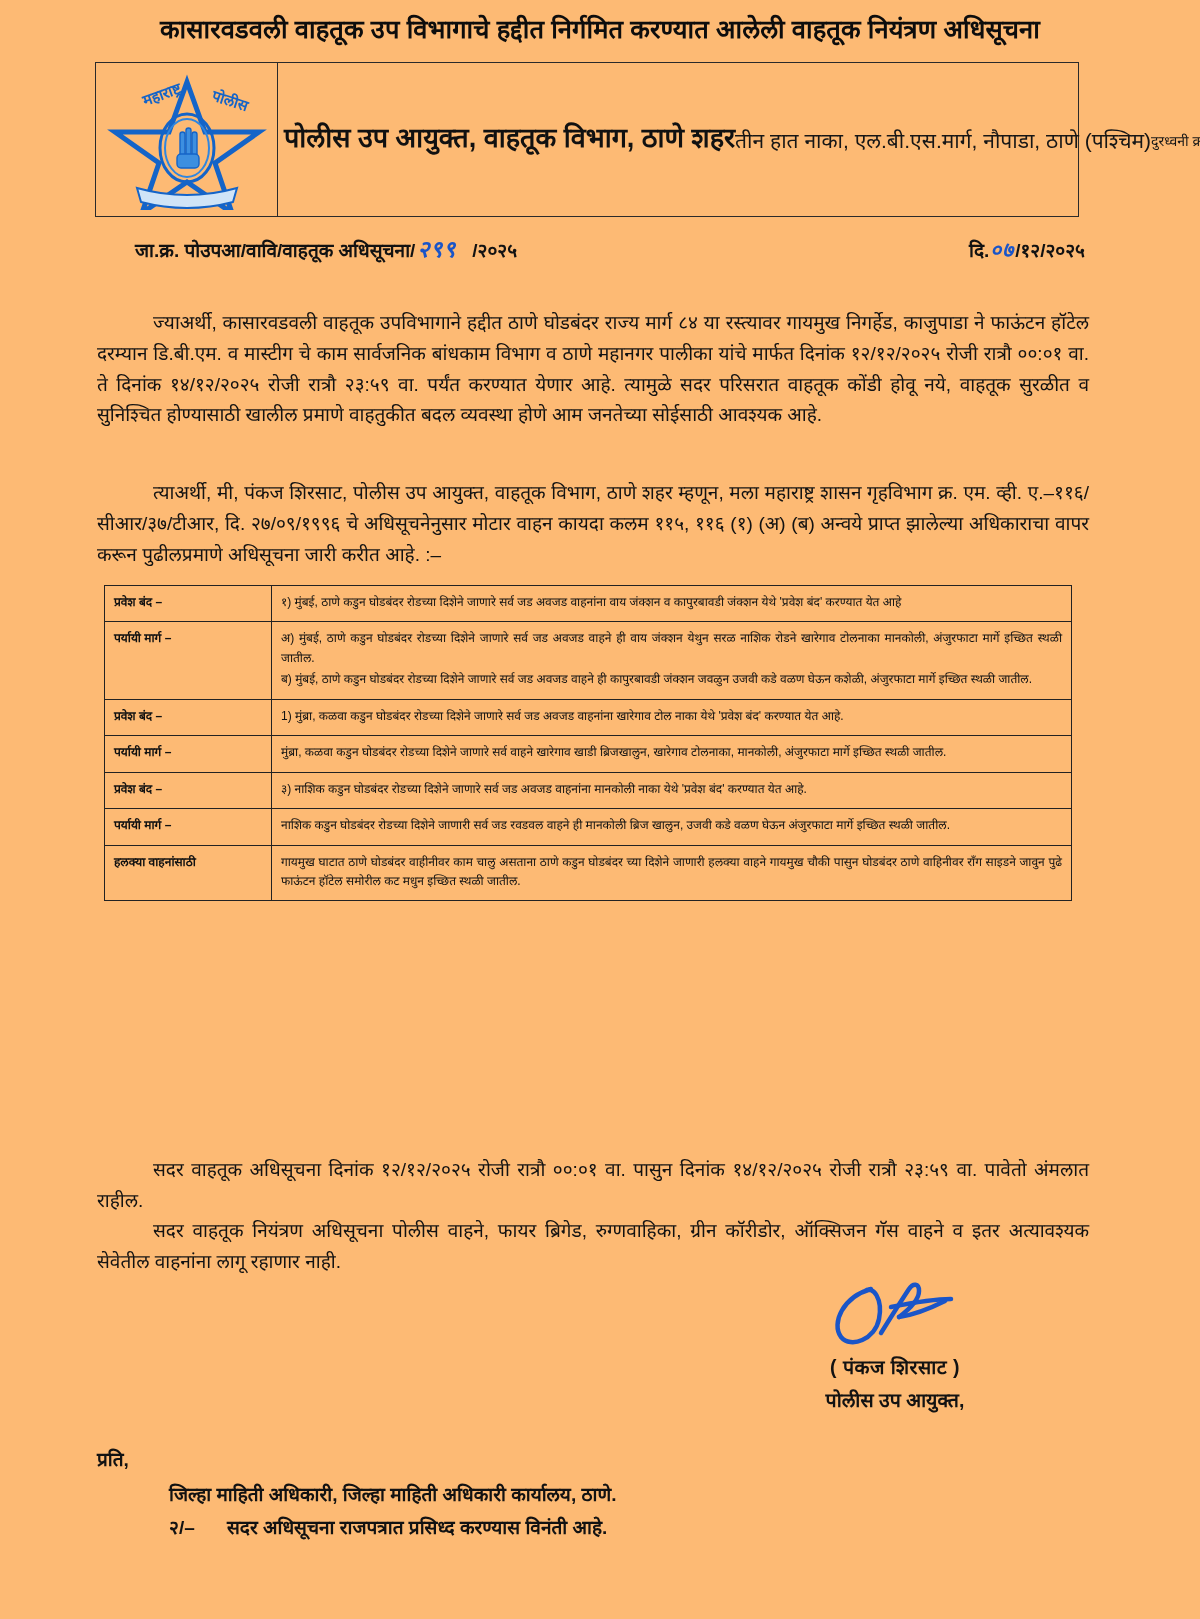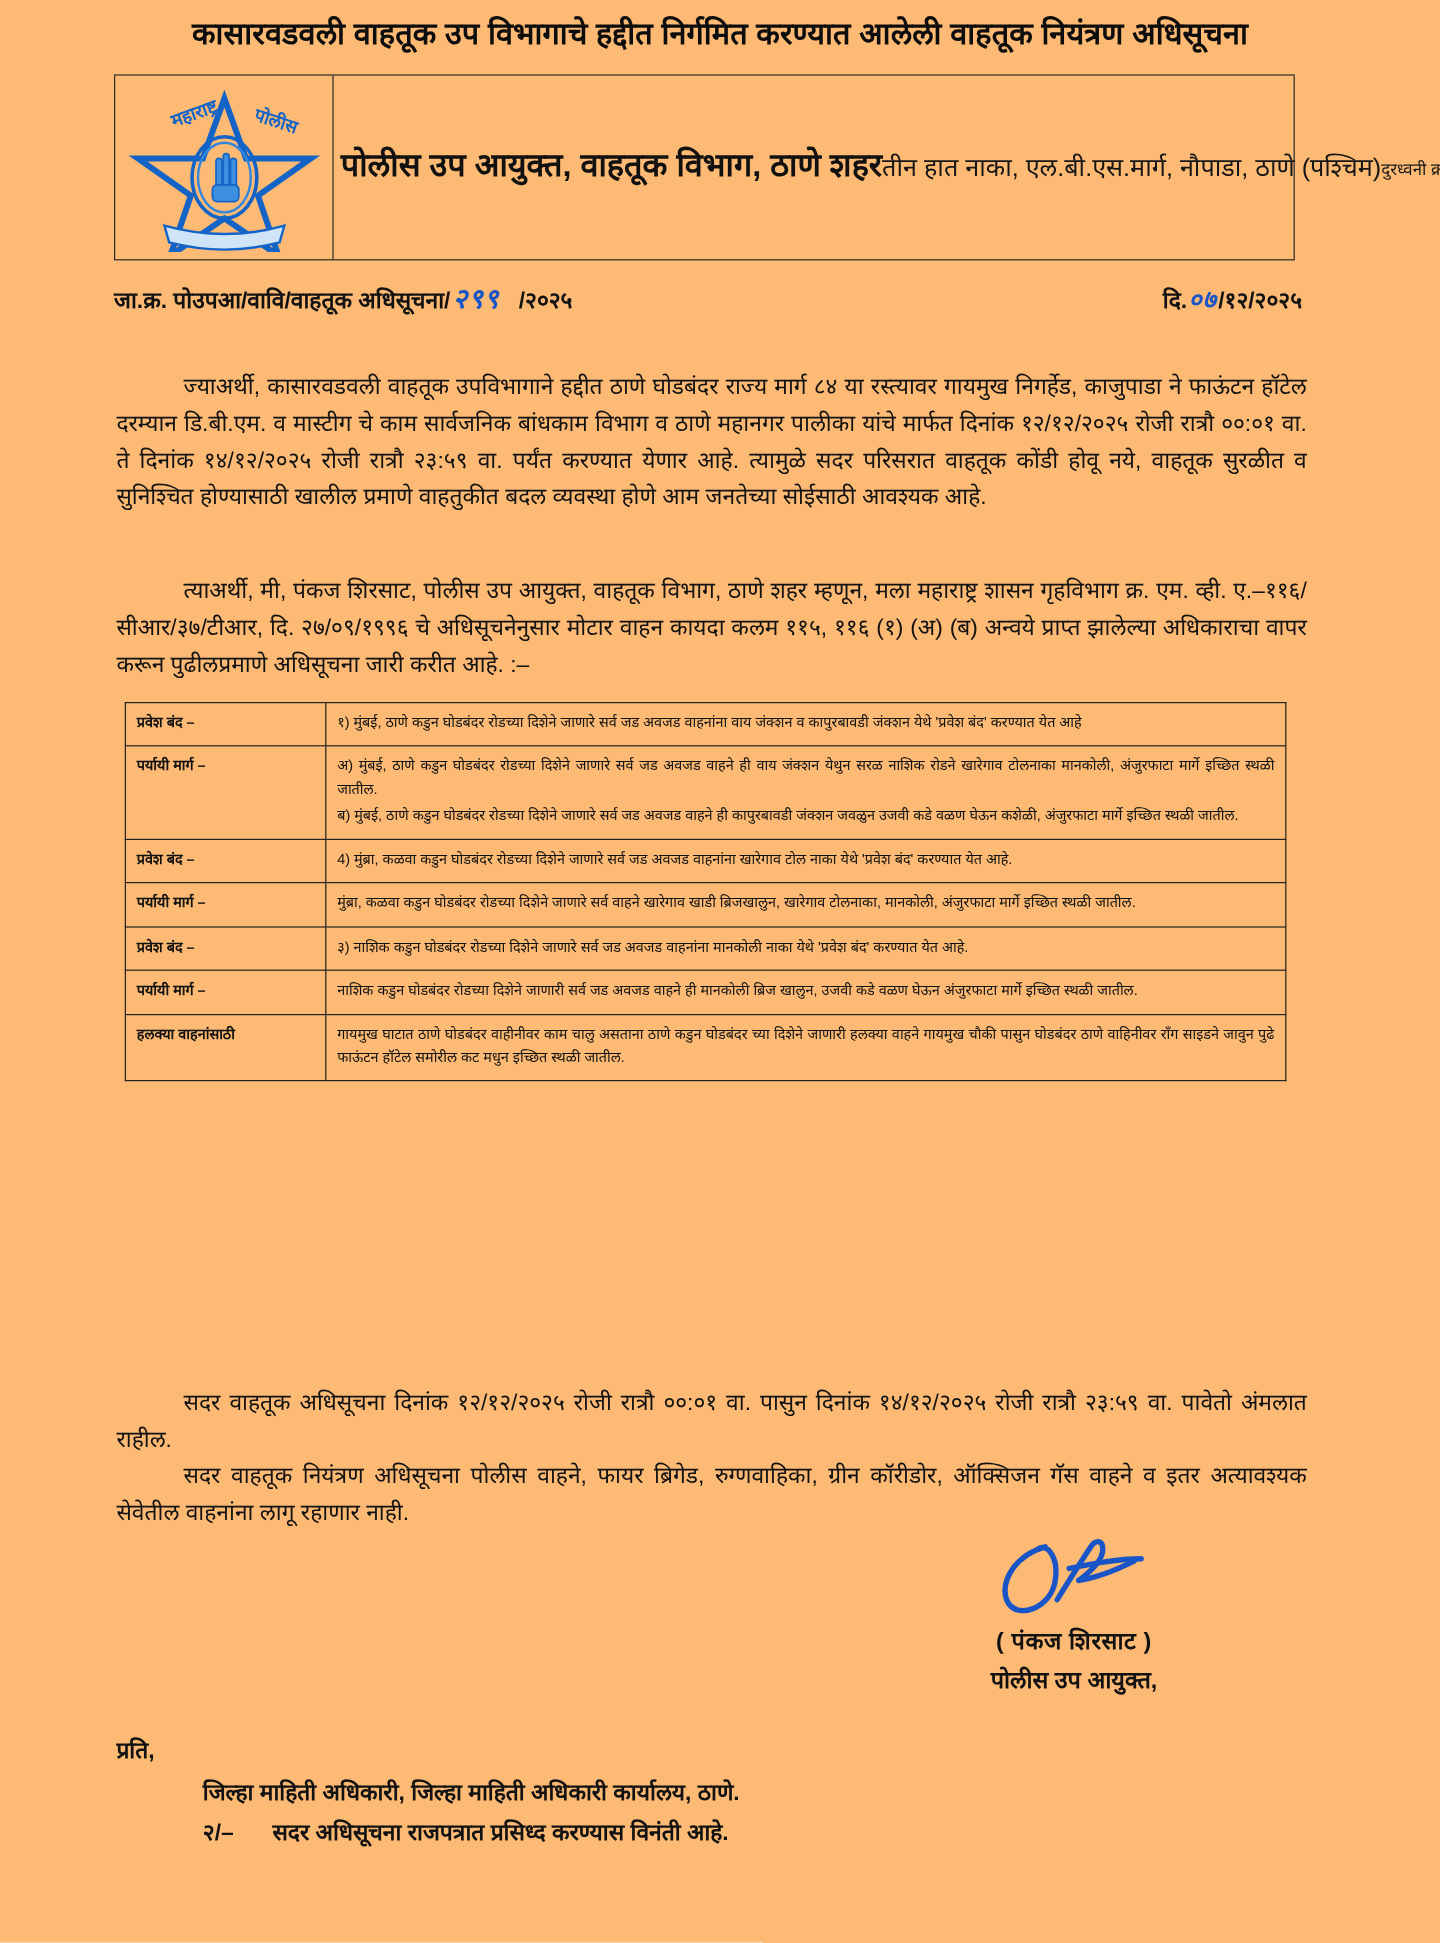--- a/index.html
+++ b/index.html
@@ -108,21 +108,21 @@
     left: 95px;
     width: 990px;
     display: flex;
     justify-content: space-between;
     align-items: baseline;
     font-size: 19px;
     font-weight: bold;
     color: #121212;
     white-space: nowrap;
   }
-  .ref-left { display: flex; align-items: baseline; }
+  .ref-left { display: flex; align-items: baseline; margin-left: 40px; }
   .hand-ink {
     color: #1a55c8;
     font-family: "DejaVu Sans", sans-serif;
     font-weight: bold;
     font-size: 23px;
     font-style: italic;
     padding: 0 16px 0 2px;
     letter-spacing: 1px;
   }
   .ref-right { display: flex; align-items: baseline; }
@@ -334,39 +334,39 @@
       <tr>
         <td class="label">पर्यायी मार्ग –</td>
         <td class="content">
           <p>अ) मुंबई, ठाणे कडुन घोडबंदर रोडच्या दिशेने जाणारे सर्व जड अवजड वाहने ही वाय जंक्शन येथुन सरळ नाशिक रोडने खारेगाव टोलनाका मानकोली, अंजुरफाटा मार्गे इच्छित स्थळी जातील.</p>
           <p>ब) मुंबई, ठाणे कडुन घोडबंदर रोडच्या दिशेने जाणारे सर्व जड अवजड वाहने ही कापुरबावडी जंक्शन जवळुन उजवी कडे वळण घेऊन कशेळी, अंजुरफाटा मार्गे इच्छित स्थळी जातील.</p>
         </td>
       </tr>
       <tr>
         <td class="label">प्रवेश बंद –</td>
         <td class="content">
-          <p>4) मुंब्रा, कळवा कडुन घोडबंदर रोडच्या दिशेने जाणारे सर्व जड अवजड वाहनांना खारेगाव टोल नाका येथे 'प्रवेश बंद' करण्यात येत आहे.</p>
+          <p>1) मुंब्रा, कळवा कडुन घोडबंदर रोडच्या दिशेने जाणारे सर्व जड अवजड वाहनांना खारेगाव टोल नाका येथे 'प्रवेश बंद' करण्यात येत आहे.</p>
         </td>
       </tr>
       <tr>
         <td class="label">पर्यायी मार्ग –</td>
         <td class="content">
           <p>मुंब्रा, कळवा कडुन घोडबंदर रोडच्या दिशेने जाणारे सर्व वाहने खारेगाव खाडी ब्रिजखालुन, खारेगाव टोलनाका, मानकोली, अंजुरफाटा मार्गे इच्छित स्थळी जातील.</p>
         </td>
       </tr>
       <tr>
         <td class="label">प्रवेश बंद –</td>
         <td class="content">
           <p>३) नाशिक कडुन घोडबंदर रोडच्या दिशेने जाणारे सर्व जड अवजड वाहनांना मानकोली नाका येथे 'प्रवेश बंद' करण्यात येत आहे.</p>
         </td>
       </tr>
       <tr>
         <td class="label">पर्यायी मार्ग –</td>
         <td class="content">
-          <p>नाशिक कडुन घोडबंदर रोडच्या दिशेने जाणारी सर्व जड अवजड वाहने ही मानकोली ब्रिज खालुन, उजवी कडे वळण घेऊन अंजुरफाटा मार्गे इच्छित स्थळी जातील.</p>
+          <p>नाशिक कडुन घोडबंदर रोडच्या दिशेने जाणारी सर्व जड रवडवल वाहने ही मानकोली ब्रिज खालुन, उजवी कडे वळण घेऊन अंजुरफाटा मार्गे इच्छित स्थळी जातील.</p>
         </td>
       </tr>
       <tr>
         <td class="label">हलक्या वाहनांसाठी</td>
         <td class="content">
           <p>गायमुख घाटात ठाणे घोडबंदर वाहीनीवर काम चालु असताना ठाणे कडुन घोडबंदर च्या दिशेने जाणारी हलक्या वाहने गायमुख चौकी पासुन घोडबंदर ठाणे वाहिनीवर रॉंग साइडने जावुन पुढे फाऊंटन हॉटेल समोरील कट मधुन इच्छित स्थळी जातील.</p>
         </td>
       </tr>
     </tbody>
   </table>

